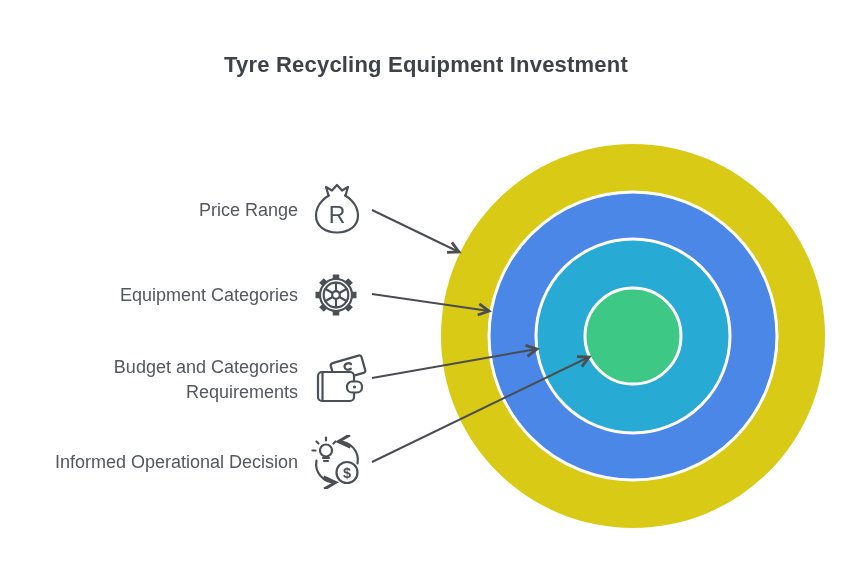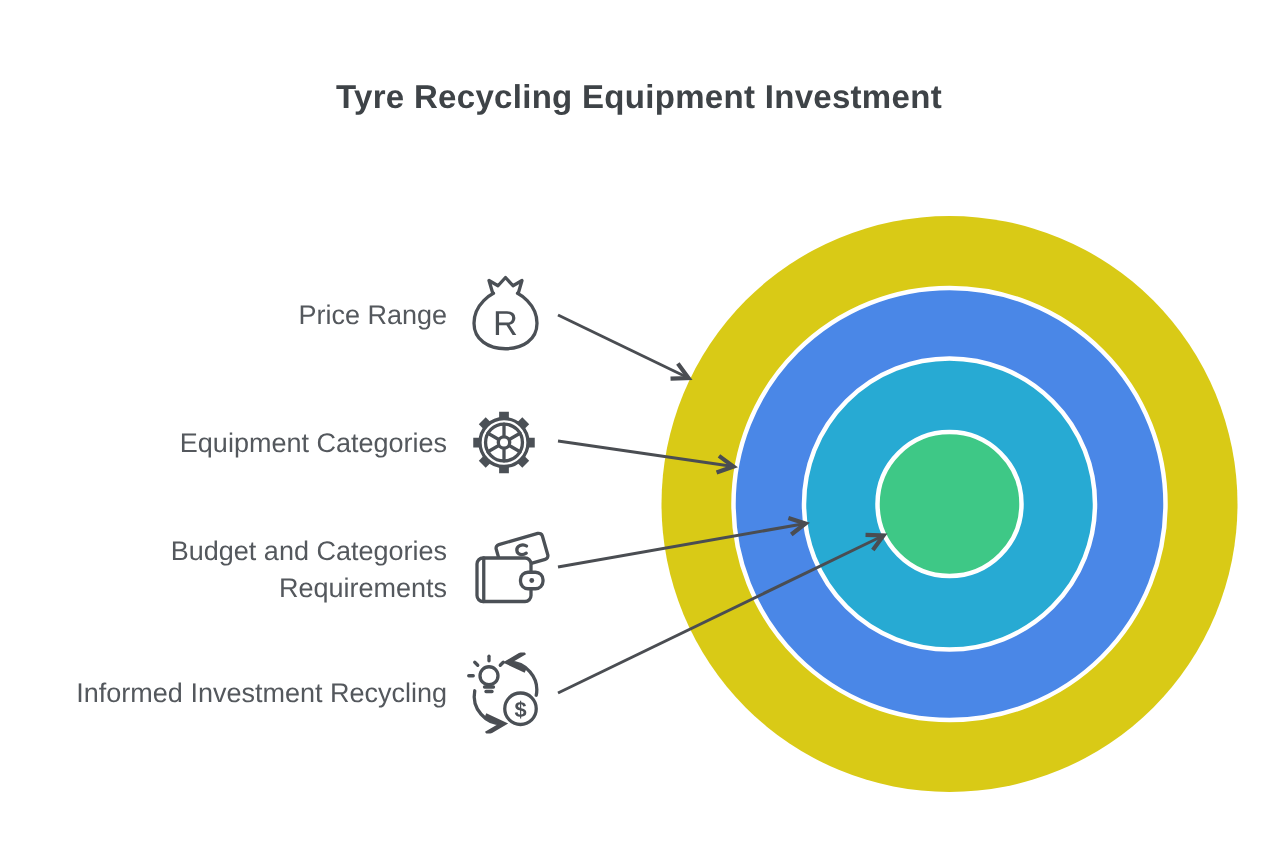--- a/index.html
+++ b/index.html
@@ -44,21 +44,21 @@
 
     <line x1="372" y1="210" x2="459" y2="252" stroke-width="2" marker-end="url(#arrowhead)" stroke="#4a4d52"></line>
     <line x1="372" y1="294" x2="489" y2="311" stroke-width="2" marker-end="url(#arrowhead)" stroke="#4a4d52"></line>
     <line x1="372" y1="378" x2="537" y2="349" stroke-width="2" marker-end="url(#arrowhead)" stroke="#4a4d52"></line>
     <line x1="372" y1="462" x2="589" y2="357" stroke-width="2" marker-end="url(#arrowhead)" stroke="#4a4d52"></line>
   </svg>
 
   <div class="label" style="top:198px;">Price Range</div>
   <div class="label" style="top:283px;">Equipment Categories</div>
   <div class="label wrap" style="top:355px;">Budget and Categories Requirements</div>
-  <div class="label" style="top:450px;">Informed Investment Recycling</div>
+  <div class="label" style="top:450px;">Informed Operational Decision</div>
 
   <svg class="icon" style="left:313px;top:183px;" width="48" height="54" viewBox="-24 -28 48 54">
     <path class="ic-stroke" d="M -8.5,-15.5 L -11,-24 L -5,-20.5 L 0,-26 L 5,-20.5 L 11,-24 L 8.5,-15.5"></path>
     <path class="ic-stroke" d="M -8,-15.5 C -8,-15.5 -21,-9 -21,4.5 C -21,15.5 -11.5,21.5 0,21.5 C 11.5,21.5 21,15.5 21,4.5 C 21,-9 8,-15.5 8,-15.5"></path>
     <text class="ic-text" x="0" y="12" font-size="23" text-anchor="middle">R</text>
   </svg>
 
   <svg class="icon" style="left:311px;top:270px;" width="50" height="50" viewBox="-25 -25 50 50">
     <g stroke="#4b5056" stroke-width="6.5">
       <line x1="13" y1="0" x2="20.5" y2="0"></line>

